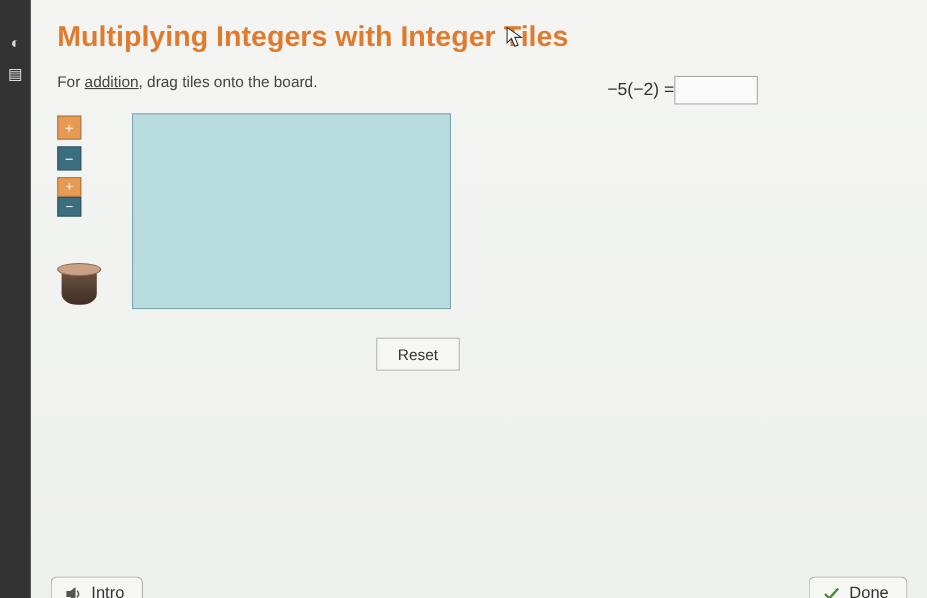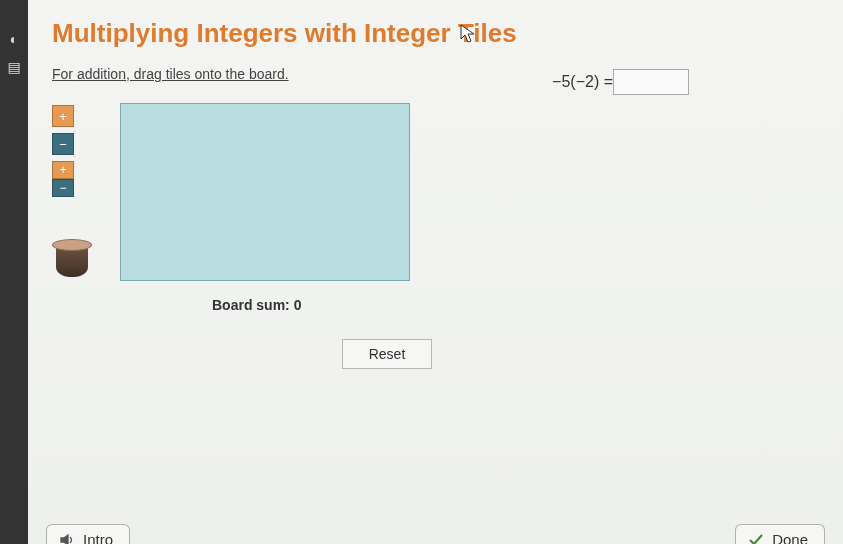--- a/index.html
+++ b/index.html
@@ -42,21 +42,20 @@
       color: #e07b2e;
       font-size: 26px;
       font-weight: bold;
       margin-bottom: 16px;
     }
     .instructions {
       font-size: 14px;
       color: #444;
       margin-bottom: 4px;
       line-height: 1.4;
-      text-decoration: underline;
     }
     .instructions .u { text-decoration: underline; }
     .top-row {
       display: flex;
       justify-content: space-between;
       align-items: flex-start;
     }
     .equation {
       font-size: 16px;
       color: #333;
@@ -147,21 +146,21 @@
       color: #333;
       margin-top: 16px;
       margin-left: 160px;
       font-weight: bold;
     }
     .reset-row {
       margin-top: 26px;
       margin-left: 290px;
     }
     .reset-btn {
-      width: 90px;
+      width: 76px;
       height: 30px;
       background: #f6f6f5;
       border: 1px solid #b7b7b5;
       font-size: 14px;
       color: #333;
       cursor: pointer;
     }
     .bottom-bar {
       position: absolute;
       left: 28px;
@@ -236,23 +235,20 @@
         <div class="half minus">−</div>
       </div>
       <div class="trash">
         <div class="body"></div>
         <div class="lid"></div>
       </div>
     </div>
     <div class="board"></div>
   </div>
 
-  <div class="board-sum">
-    <span>Board sum: </span><span>0</span>
-  </div>
 
   <div class="reset-row">
     <button class="reset-btn">Reset</button>
   </div>
 
   <svg class="cursor-icon" viewBox="0 0 16 20">
     <path d="M1 1 L1 15 L5 11 L8 18 L11 17 L8 10 L14 10 Z" fill="#fff" stroke="#333" stroke-width="1"></path>
   </svg>
 
 </div>

